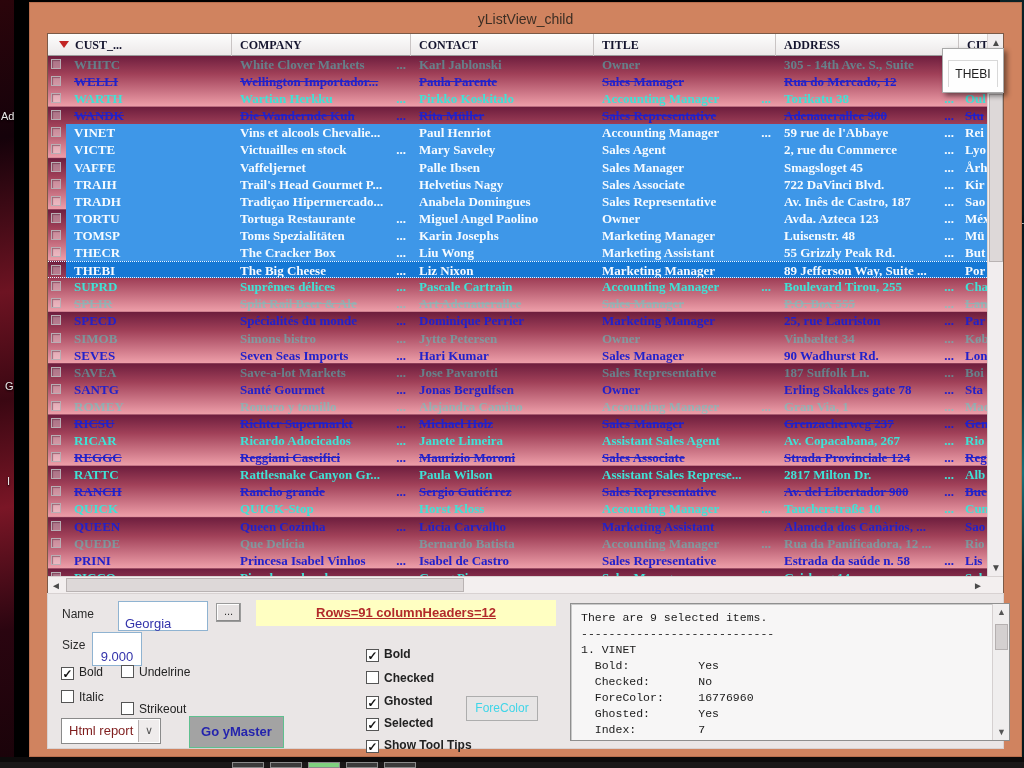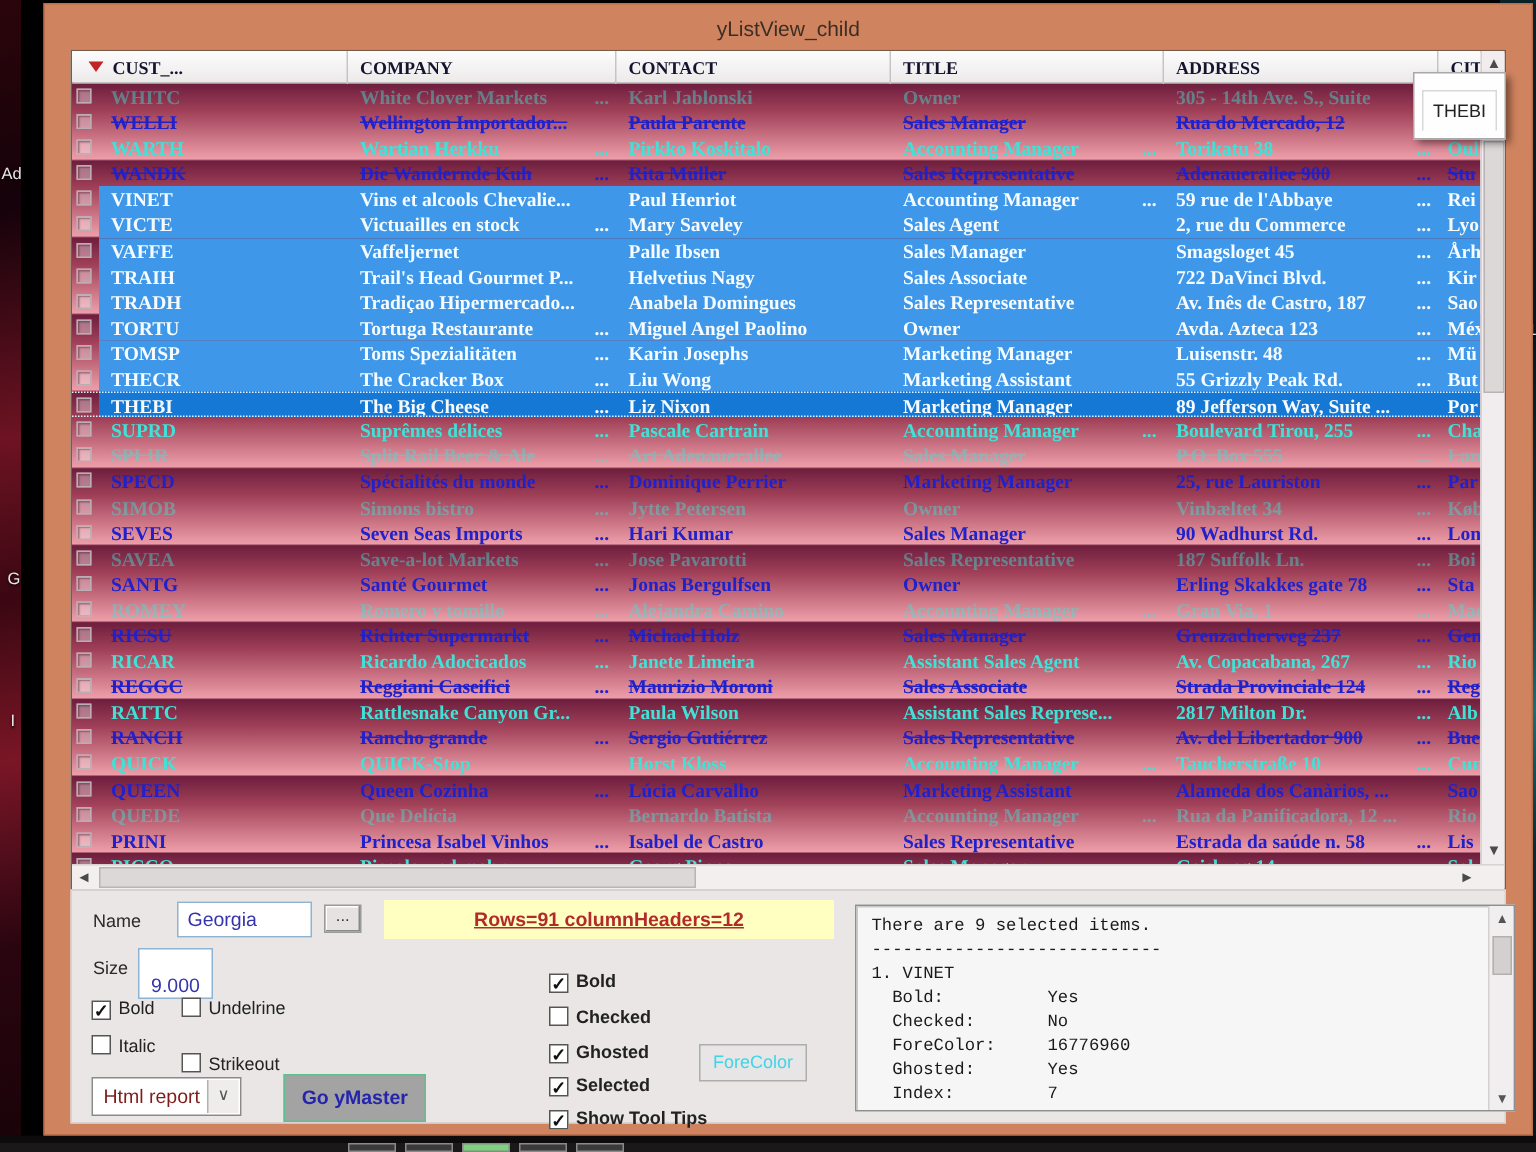--- a/index.html
+++ b/index.html
@@ -61,21 +61,21 @@
 
   
   .tooltip{position:absolute;left:912px;top:45px;width:62px;height:45px;background:#fefefe;
     border:1px solid #a8a8a8;box-shadow:3px 3px 5px rgba(0,0,0,0.45);z-index:50;}
   .tooltip .inner{position:absolute;left:5px;top:11px;right:5px;bottom:5px;border:1px solid #d8d8d8;border-width:1px 1px 0 1px;
     font-size:12px;color:#222;text-align:center;line-height:26px;}
 
   
   .panel{position:absolute;left:17px;top:590px;width:957px;height:156px;background:#eae6e6;border:1px solid #d8d2d2;}
   .lbl{position:absolute;font-size:12px;color:#2a2a2a;}
-  .tbox{position:absolute;background:#fff;border:1px solid #8fb3d1;font-size:13px;color:#3333aa;padding:3px 6px;}
+  .tbox{position:absolute;background:#fff;border:1px solid #8fb3d1;font-size:13px;color:#3333aa;padding:14px 6px;}
   .btn-dots{position:absolute;left:168px;top:9px;width:25px;height:19px;background:#e6e2e2;border:1px solid #9a9a9a;
     box-shadow:inset -1px -1px 0 #8a8a8a, inset 1px 1px 0 #fff;font-size:11px;text-align:center;line-height:15px;color:#333;}
   .info{position:absolute;left:208px;top:6px;width:300px;height:26px;background:#ffffc2;
     font-size:13px;font-weight:bold;color:#b22a2a;text-align:center;line-height:26px;text-decoration:underline;}
   .cbrow{position:absolute;font-size:12px;color:#222;}
   .cb{display:inline-block;width:13px;height:13px;background:#fff;border:1px solid #555;
     vertical-align:-2px;margin-right:5px;text-align:center;line-height:12px;font-size:12px;color:#111;font-weight:bold;}
   .combo{position:absolute;left:13px;top:124px;width:100px;height:26px;background:#fff;border:1px solid #8a8a8a;}
   .combo .val{position:absolute;left:7px;top:4px;font-size:13px;color:#7f1d1d;}
   .combo .drop{position:absolute;right:1px;top:1px;width:21px;height:22px;background:#efecec;border-left:1px solid #b5b0b0;

